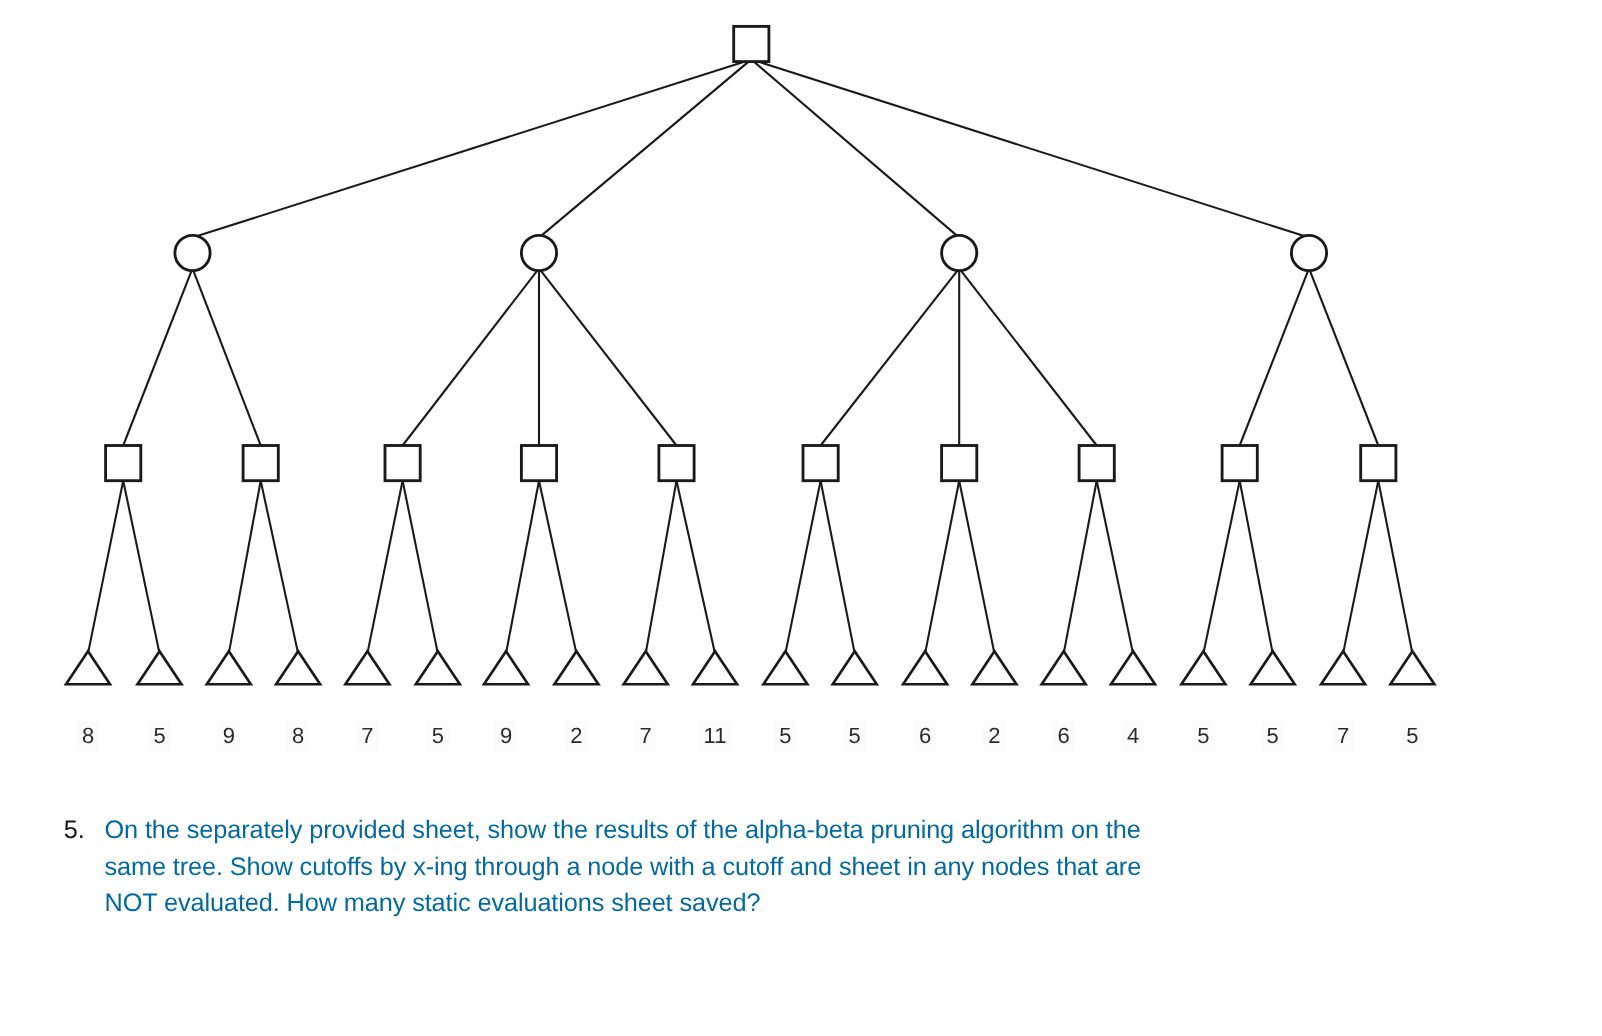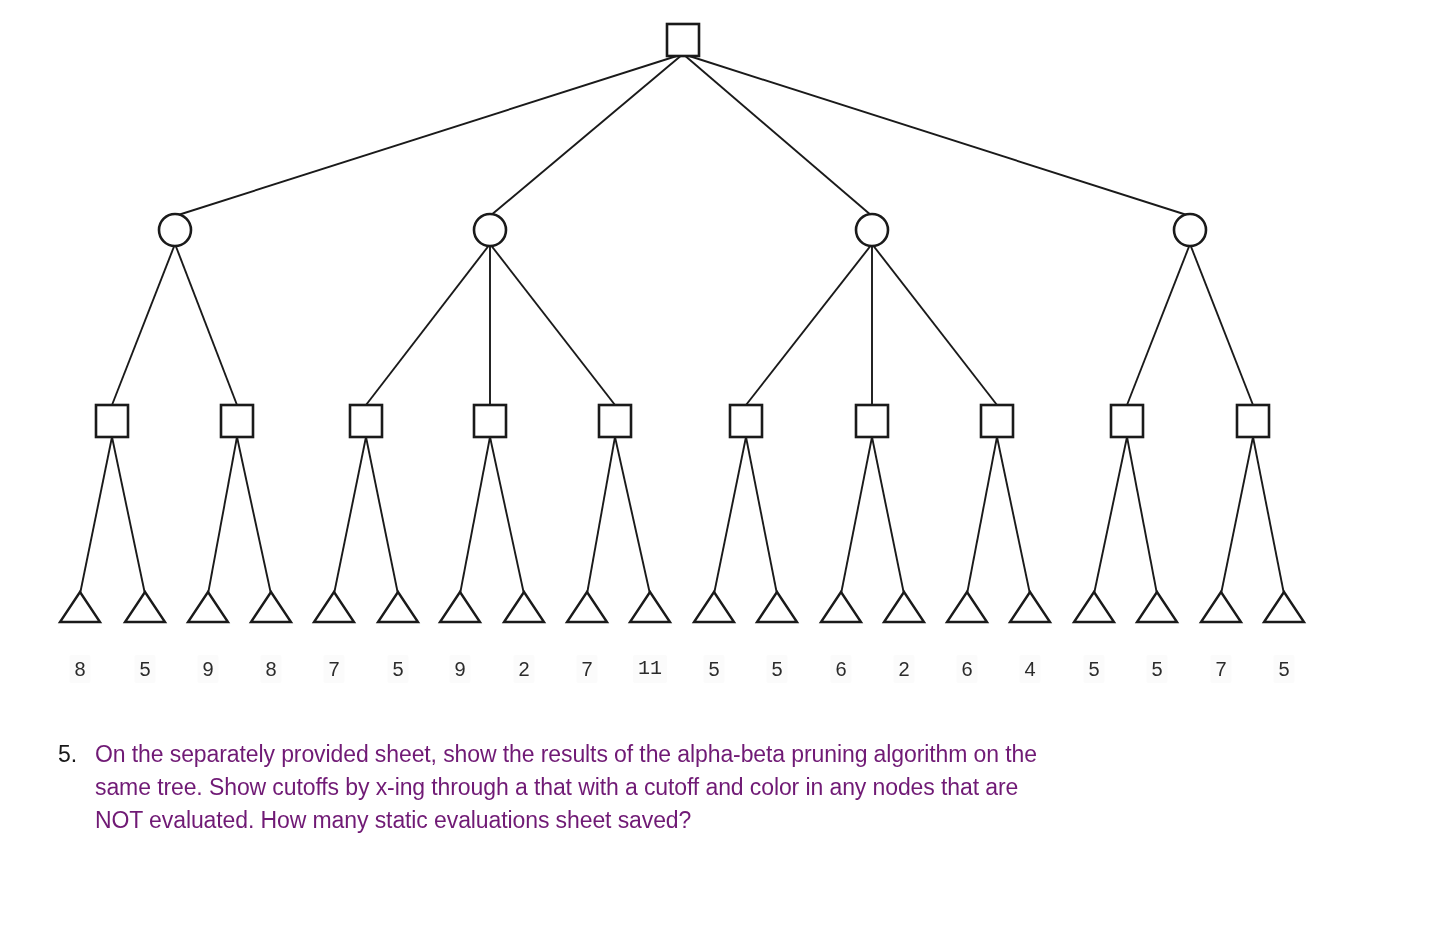--- a/index.html
+++ b/index.html
@@ -67,21 +67,21 @@
     font-size: 23px;
     line-height: 33px;
     color: #181818;
     font-family: "Liberation Sans", sans-serif;
   }
   .question-text {
     flex: 0 0 1160px;
     width: 1160px;
     font-size: 23px;
     line-height: 33px;
-    color: #701a75;
+    color: #0369a1;
     font-family: "Liberation Sans", sans-serif;
     letter-spacing: -0.1px;
   }
   .question-text p {
     margin: 0;
   }
 </style>
 </head>
 <body>
 
@@ -176,35 +176,35 @@
   <div class="leaf-values" id="leaf-values">
       <div class="leaf-value" style="left: 80px;">8</div>
       <div class="leaf-value" style="left: 145px;">5</div>
       <div class="leaf-value" style="left: 208px;">9</div>
       <div class="leaf-value" style="left: 271px;">8</div>
       <div class="leaf-value" style="left: 334px;">7</div>
       <div class="leaf-value" style="left: 398px;">5</div>
       <div class="leaf-value" style="left: 460px;">9</div>
       <div class="leaf-value" style="left: 524px;">2</div>
       <div class="leaf-value" style="left: 587px;">7</div>
-      <div class="leaf-value" style="left: 650px; font-family: Liberation Mono, monospace;">11</div>
+      <div class="leaf-value" style="left: 650px;">11</div>
       <div class="leaf-value" style="left: 714px;">5</div>
       <div class="leaf-value" style="left: 777px;">5</div>
       <div class="leaf-value" style="left: 841px;">6</div>
       <div class="leaf-value" style="left: 904px;">2</div>
       <div class="leaf-value" style="left: 967px;">6</div>
       <div class="leaf-value" style="left: 1030px;">4</div>
       <div class="leaf-value" style="left: 1094px;">5</div>
       <div class="leaf-value" style="left: 1157px;">5</div>
       <div class="leaf-value" style="left: 1221px;">7</div>
       <div class="leaf-value" style="left: 1284px;">5</div>
     </div>
 
   <div class="question-block">
     <div class="question-number">5.</div>
     <div class="question-text">
       <p>On the separately provided sheet, show the results of the alpha-beta pruning algorithm on the</p>
-      <p>same tree. Show cutoffs by x-ing through a that with a cutoff and color in any nodes that are</p>
+      <p>same tree. Show cutoffs by x-ing through a node with a cutoff and sheet in any nodes that are</p>
       <p>NOT evaluated. How many static evaluations sheet saved?</p>
     </div>
   </div>
 
 </div>
 
 </body></html>

